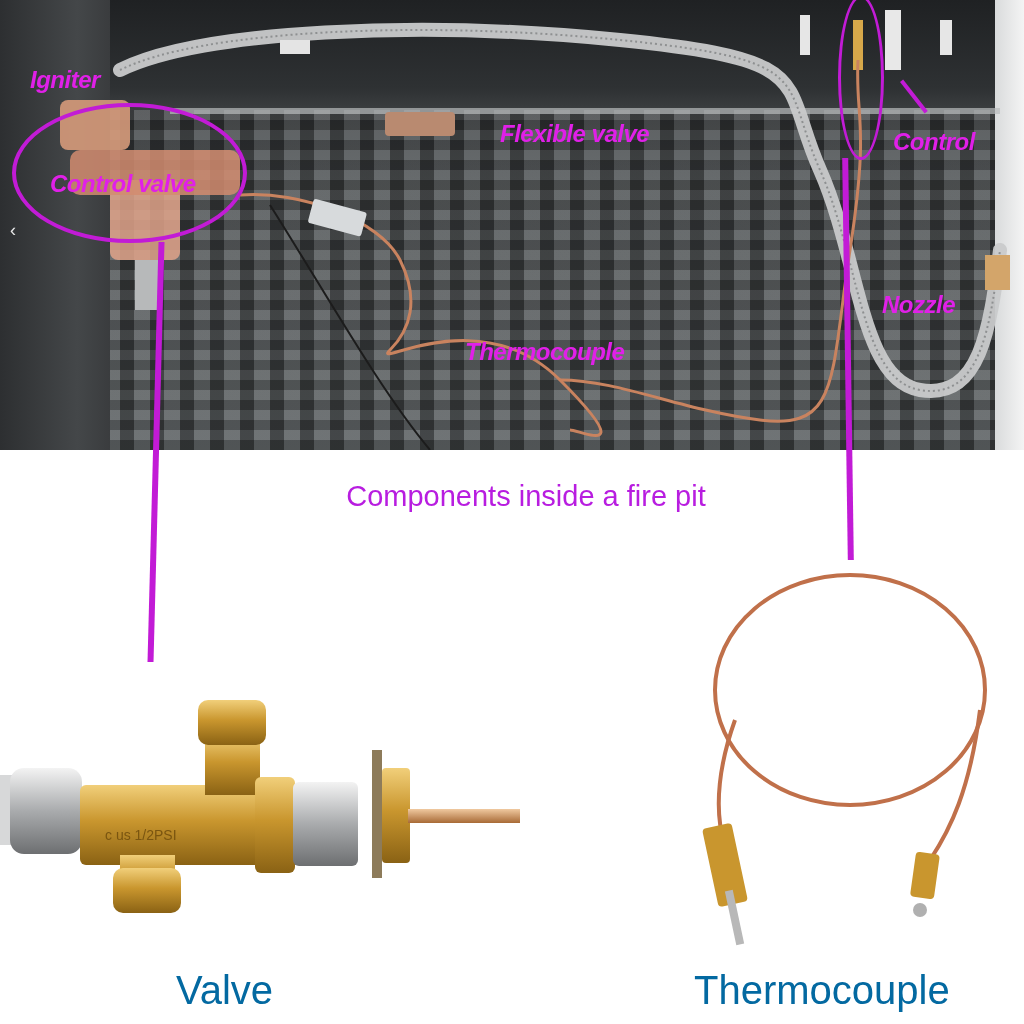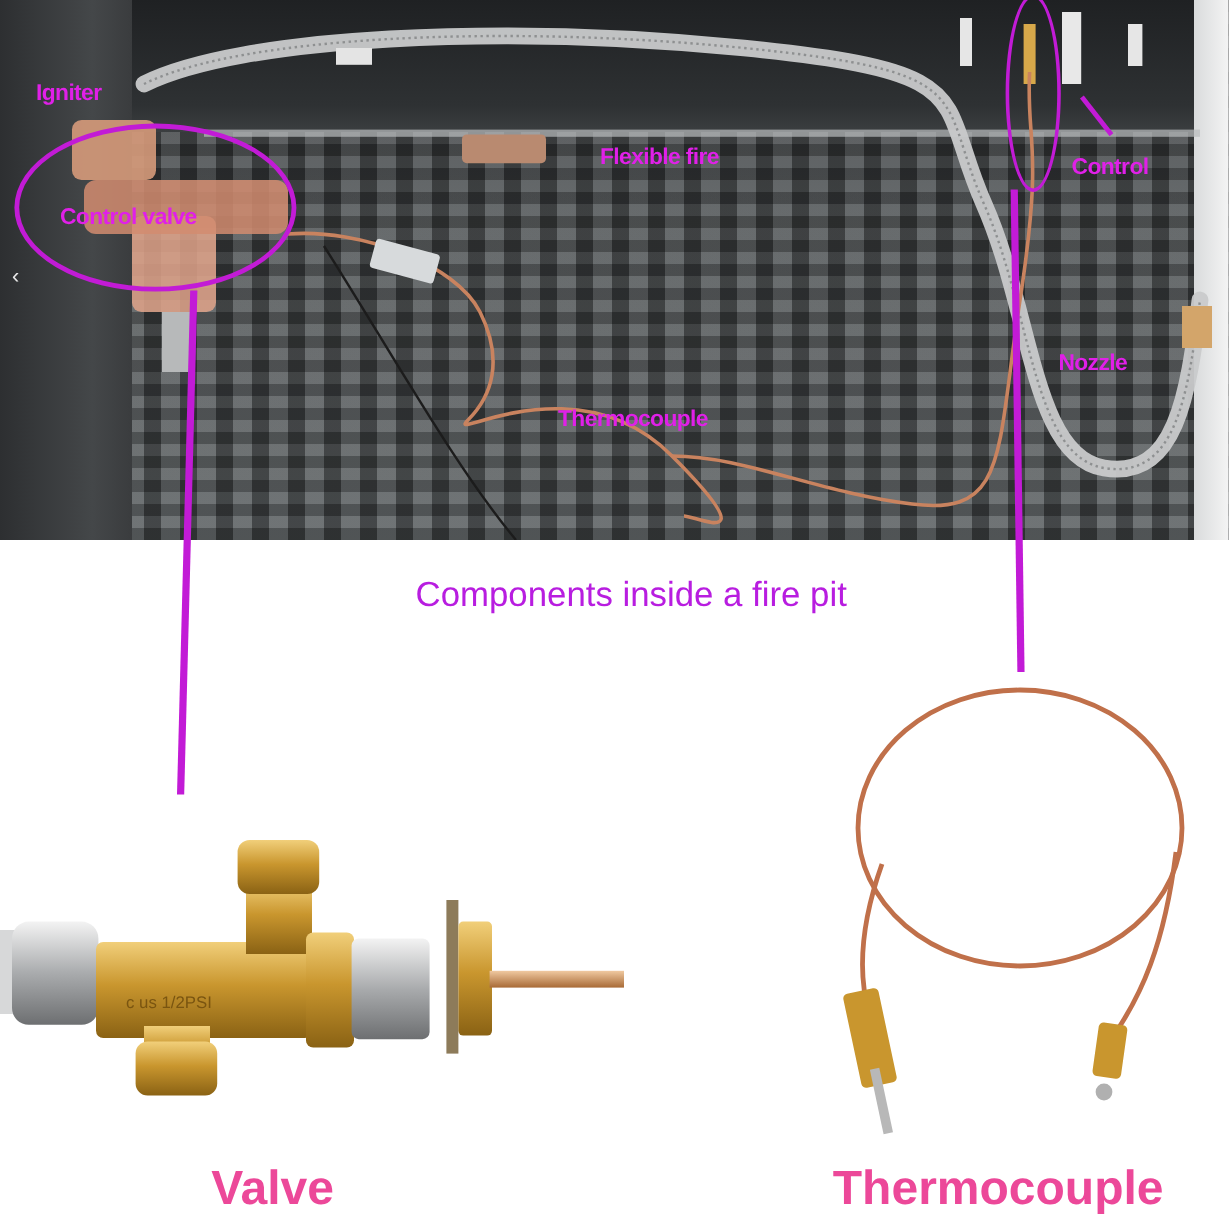--- a/index.html
+++ b/index.html
@@ -17,29 +17,29 @@
   .photo-frame-right { position:absolute; left:995px; top:0; width:29px; height:450px;
     background:linear-gradient(90deg,#d9dbdc,#f4f4f4); }
   .photo-top-band { position:absolute; left:110px; top:0; width:885px; height:110px;
     background:linear-gradient(180deg,#1f2123,#2e3133 80%,#3b3e40); }
   .rail { position:absolute; left:170px; top:108px; width:830px; height:6px; background:#b9bcbd; opacity:.7; }
 
   .prev-arrow { position:absolute; left:10px; top:220px; color:#e8e8e8; font-size:18px; }
 
   
   .lbl { position:absolute; color:#e020e8; font-weight:bold; font-size:28px; line-height:1; white-space:nowrap; letter-spacing:-0.5px; }
-  .lbl.sm { font-size:19px; }
+  .lbl.sm { font-size:24px;font-style:italic; }
 
   .ring { position:absolute; border:4px solid #c21bd6; border-radius:50%; box-sizing:border-box; }
   .leader { position:absolute; background:#c21bd6; }
 
   .caption { position:absolute; left:0; width:1024px; top:480px; text-align:center; color:#b81de0; font-size:29px; }
   .caption span { position:relative; left:14px; }
 
-  .prod-label { position:absolute; font-weight:bold; font-size:40px; color:#ec4899; }
+  .prod-label { position:absolute; font-weight:normal; font-size:40px; color:#0369a1; }
 </style>
 </head>
 <body>
 
 <div class="photo">
   <div class="photo-top-band"></div>
   <div class="photo-frame-left"></div>
   <div class="photo-frame-right"></div>
   <div class="rail"></div>
 
@@ -67,21 +67,21 @@
     <path d="M270 205 C 330 300, 380 390, 430 450" fill="none" stroke="#1c1c1c" stroke-width="2"></path>
     <rect x="310" y="205" width="55" height="25" rx="3" fill="#d7dadc" transform="rotate(15 337 217)"></rect>
   </svg>
 
   <div class="prev-arrow">‹</div>
 </div>
 
 <div class="lbl sm" style="left:30px;top:68px;">Igniter</div>
 <div class="ring" style="left:12px;top:103px;width:235px;height:140px;"></div>
 <div class="lbl sm" style="left:30px;top:172px;margin-left:20px;">Control valve</div>
-<div class="lbl sm" style="left:500px;top:122px;">Flexible fire</div>
+<div class="lbl sm" style="left:500px;top:122px;">Flexible valve</div>
 
 <div class="ring" style="left:838px;top:-5px;width:46px;height:165px;border-width:3px;"></div>
 <div class="leader" style="left:900px;top:82px;width:4px;height:40px;transform:rotate(-38deg);transform-origin:top left;"></div>
 <div class="lbl sm" style="left:893px;top:130px;">Control</div>
 <div class="lbl sm" style="left:882px;top:293px;">Nozzle</div>
 <div class="lbl sm" style="left:465px;top:340px;">Thermocouple</div>
 
 <div class="leader" style="left:153px;top:242px;width:6px;height:420px;transform:skewX(-1.5deg);"></div>
 <div class="leader" style="left:845px;top:158px;width:6px;height:402px;transform:skewX(0.8deg);"></div>
 

